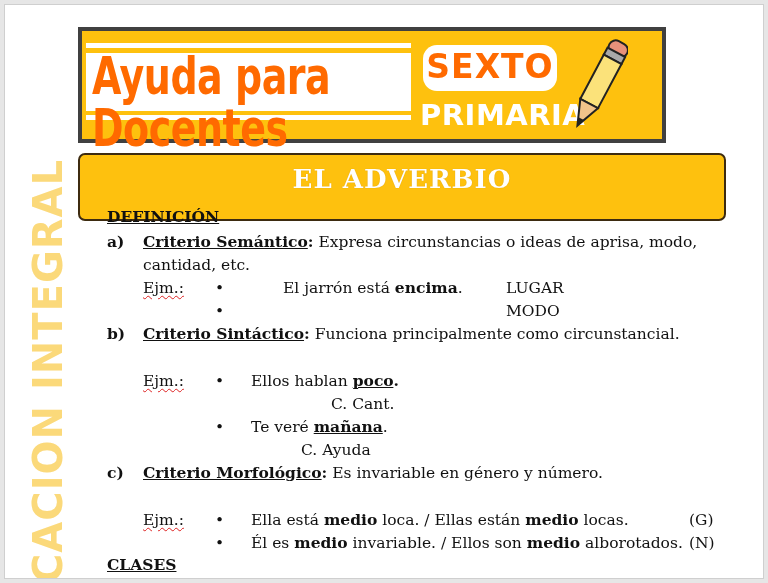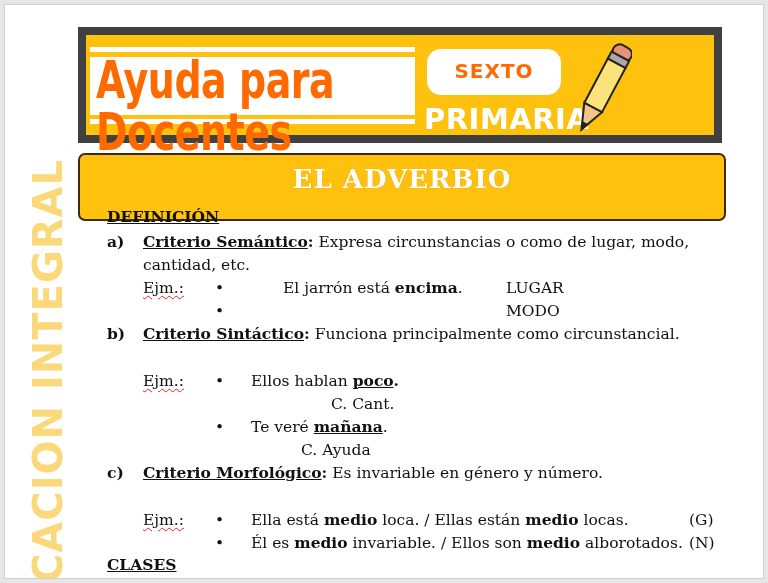--- a/index.html
+++ b/index.html
@@ -15,42 +15,42 @@
     .watermark {
       position: absolute; left: 20px; top: 578px;
       transform: rotate(-90deg); transform-origin: left top;
       font-family: "DejaVu Sans", "Liberation Sans", sans-serif;
       font-weight: bold; font-size: 40px; letter-spacing: 1px;
       color: #fbd97a; white-space: nowrap;
     }
 
     
     .banner {
-      position: absolute; left: 73px; top: 22px; width: 644px; height: 116px;
-      border: 8px solid #404040; background: #fec10e;
+      position: absolute; left: 73px; top: 22px; width: 588px; height: 116px;
+      border: 4px solid #404040; background: #fec10e;
     }
     .banner .stripe-top { position: absolute; left: 4px; top: 12px; width: 325px; height: 5px; background: #fff; }
     .banner .white-box {
       position: absolute; left: 4px; top: 22px; width: 325px; height: 58px; background: #fff;
     }
     .banner .stripe-bot { position: absolute; left: 4px; top: 84px; width: 325px; height: 5px; background: #fff; }
     .banner .title {
       position: absolute; left: 10px; top: 20px; width: 325px; text-align: left;
       font-family: "DejaVu Sans", "Liberation Sans", sans-serif; font-weight: bold;
       font-size: 38px; color: #ff6a00; letter-spacing: -0.5px;
       transform: scaleY(1.35); transform-origin: left top; line-height: 1;
     }
     .banner .grade-box {
       position: absolute; left: 341px; top: 14px; width: 134px; height: 46px;
       background: #fff; border-radius: 14px;
     }
     .banner .grade {
       position: absolute; left: 341px; top: 14px; width: 134px; text-align: center;
       font-family: "DejaVu Sans", "Liberation Sans", sans-serif; font-weight: bold;
-      font-size: 20px; color: #ff6a00; line-height: 44px; letter-spacing: 1px;
+      font-size: 33px; color: #ff6a00; line-height: 44px; letter-spacing: 1px;
     }
     .banner .level {
       position: absolute; left: 338px; top: 64px; width: 140px; text-align: center;
       font-family: "DejaVu Sans", "Liberation Sans", sans-serif; font-weight: bold;
       font-size: 29px; color: #fff; line-height: 40px; letter-spacing: 0.5px;
     }
     .banner .pencil { position: absolute; left: 488px; top: 2px; width: 58px; height: 104px; }
 
     
     .heading {
@@ -101,21 +101,21 @@
   <div class="heading">
     <span>EL ADVERBIO</span>
   </div>
 
   <div class="content">
 
     <div class="line b u" style="left:102px; top:201px;">DEFINICIÓN</div>
 
     <div class="line b" style="left:102px; top:226px;">a)</div>
     <div class="line" style="left:138px; top:226px;">
-      <span class="b u">Criterio Semántico</span><span class="b">:</span><span> Expresa circunstancias o como de lugar, modo,</span>
+      <span class="b u">Criterio Semántico</span><span class="b">:</span><span> Expresa circunstancias o ideas de aprisa, modo,</span>
     </div>
     <div class="line" style="left:138px; top:249px;">cantidad, etc.</div>
 
     <div class="line" style="left:138px; top:272px;"><span class="squig">Ejm.:</span></div>
     <div class="line" style="left:210px; top:272px;">•</div>
     <div class="line" style="left:246px; top:272px;margin-left:32px;"><span>El jarrón está </span><span class="b">encima</span><span>.</span></div>
     <div class="line" style="left:501px; top:272px;">LUGAR</div>
 
     <div class="line" style="left:210px; top:295px;">•</div>
     <div class="line" style="left:501px; top:295px;">MODO</div>

